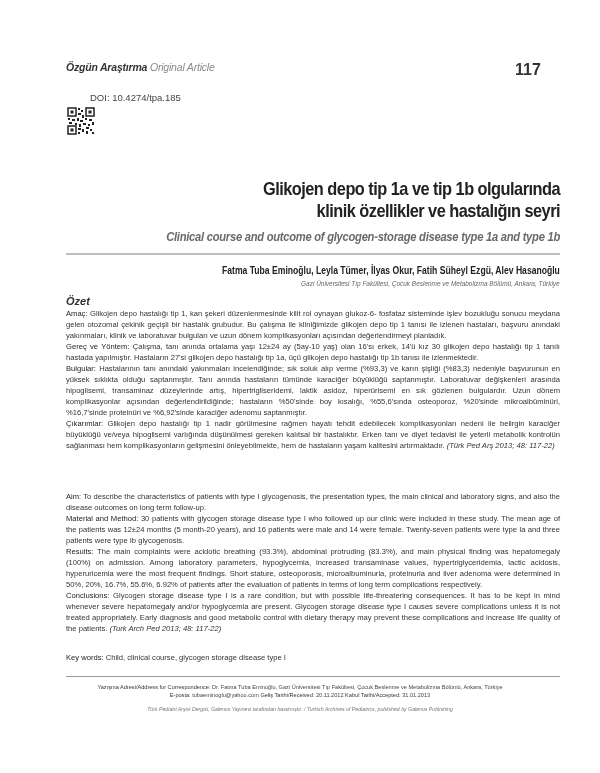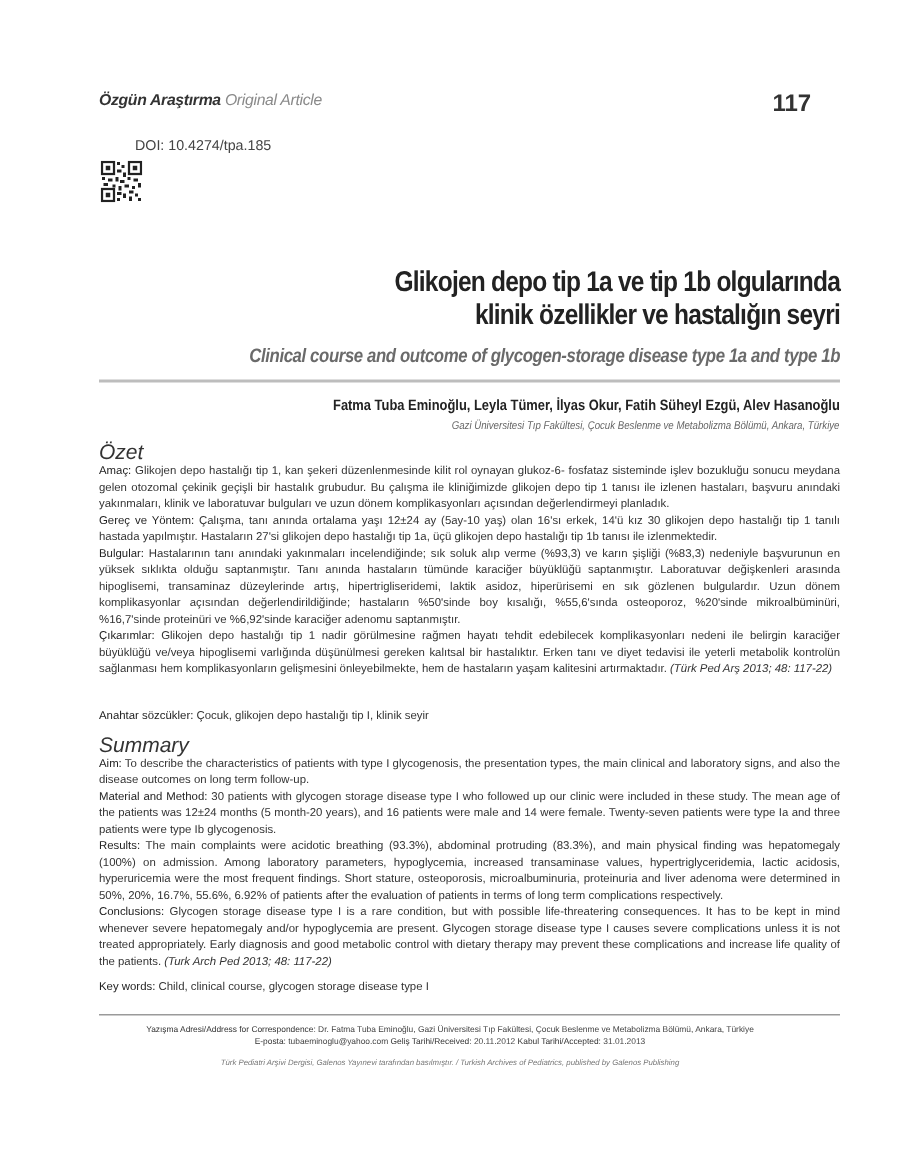--- a/index.html
+++ b/index.html
@@ -24,21 +24,21 @@
     .title-rule { position: absolute; left: 66px; top: 253px; width: 494px; height: 1.5px; background: #bdbdbd; }
 
     .authors { position: absolute; right: 40px; top: 265px; font-size: 10px; font-weight: bold;
                color: #222; transform: scaleX(0.86); transform-origin: right top; white-space: nowrap; }
     .affil { position: absolute; right: 40px; top: 279px; font-size: 7.5px; font-style: italic;
              color: #666; transform: scaleX(0.86); transform-origin: right top; white-space: nowrap; }
 
     .abstract { position: absolute; left: 66px; width: 494px; font-size: 7.6px; line-height: 11px;
                 color: #333; text-align: justify; }
     .abstract p { margin: 0; }
-    .sec-head { font-weight: normal; font-style: italic; font-size: 14px; color: #333; margin: 0 0 1px 0; }
+    .sec-head { font-weight: bold; font-style: italic; font-size: 11px; color: #333; margin: 0 0 1px 0; }
     .lbl { font-weight: normal; color: #222; }
     .cite { font-style: italic; }
 
     .tr-abs { top: 296px; }
     .en-abs { top: 491px; }
     .kw-tr { position: absolute; left: 66px; top: 472px; font-size: 7.6px; color: #333; }
     .kw-en { position: absolute; left: 66px; top: 653px; font-size: 7.6px; color: #333; text-align: center; }
 
     .foot-rule { position: absolute; left: 66px; top: 676px; width: 494px; height: 1px; background: #9a9a9a; }
     .corr { position: absolute; left: 0; width: 600px; text-align: center; font-size: 5.6px; color: #444; line-height: 8px; }
@@ -104,26 +104,22 @@
   <div class="affil">Gazi Üniversitesi Tıp Fakültesi, Çocuk Beslenme ve Metabolizma Bölümü, Ankara, Türkiye</div>
 
   <div class="abstract tr-abs">
     <div class="sec-head">Özet</div>
     <p><span class="lbl">Amaç:</span><span> Glikojen depo hastalığı tip 1, kan şekeri düzenlenmesinde kilit rol oynayan glukoz-6- fosfataz sisteminde işlev bozukluğu sonucu meydana gelen otozomal çekinik geçişli bir hastalık grubudur. Bu çalışma ile kliniğimizde glikojen depo tip 1 tanısı ile izlenen hastaları, başvuru anındaki yakınmaları, klinik ve laboratuvar bulguları ve uzun dönem komplikasyonları açısından değerlendirmeyi planladık.</span></p>
     <p><span class="lbl">Gereç ve Yöntem:</span><span> Çalışma, tanı anında ortalama yaşı 12±24 ay (5ay-10 yaş) olan 16'sı erkek, 14'ü kız 30 glikojen depo hastalığı tip 1 tanılı hastada yapılmıştır. Hastaların 27'si glikojen depo hastalığı tip 1a, üçü glikojen depo hastalığı tip 1b tanısı ile izlenmektedir.</span></p>
     <p><span class="lbl">Bulgular:</span><span> Hastalarının tanı anındaki yakınmaları incelendiğinde; sık soluk alıp verme (%93,3) ve karın şişliği (%83,3) nedeniyle başvurunun en yüksek sıklıkta olduğu saptanmıştır. Tanı anında hastaların tümünde karaciğer büyüklüğü saptanmıştır. Laboratuvar değişkenleri arasında hipoglisemi, transaminaz düzeylerinde artış, hipertrigliseridemi, laktik asidoz, hiperürisemi en sık gözlenen bulgulardır. Uzun dönem komplikasyonlar açısından değerlendirildiğinde; hastaların %50'sinde boy kısalığı, %55,6'sında osteoporoz, %20'sinde mikroalbüminüri, %16,7'sinde proteinüri ve %6,92'sinde karaciğer adenomu saptanmıştır.</span></p>
     <p><span class="lbl">Çıkarımlar:</span><span> Glikojen depo hastalığı tip 1 nadir görülmesine rağmen hayatı tehdit edebilecek komplikasyonları nedeni ile belirgin karaciğer büyüklüğü ve/veya hipoglisemi varlığında düşünülmesi gereken kalıtsal bir hastalıktır. Erken tanı ve diyet tedavisi ile yeterli metabolik kontrolün sağlanması hem komplikasyonların gelişmesini önleyebilmekte, hem de hastaların yaşam kalitesini artırmaktadır. </span><span class="cite">(Türk Ped Arş 2013; 48: 117-22)</span></p>
   </div>
 
-  <div class="kw-tr">
-    <span class="lbl">Anahtar sözcükler:</span><span> Çocuk, glikojen depo hastalığı tip I, klinik seyir</span>
-  </div>
 
   <div class="abstract en-abs">
-    <div class="sec-head">Summary</div>
     <p><span class="lbl">Aim:</span><span> To describe the characteristics of patients with type I glycogenosis, the presentation types, the main clinical and laboratory signs, and also the disease outcomes on long term follow-up.</span></p>
     <p><span class="lbl">Material and Method:</span><span> 30 patients with glycogen storage disease type I who followed up our clinic were included in these study. The mean age of the patients was 12±24 months (5 month-20 years), and 16 patients were male and 14 were female. Twenty-seven patients were type Ia and three patients were type Ib glycogenosis.</span></p>
     <p><span class="lbl">Results:</span><span> The main complaints were acidotic breathing (93.3%), abdominal protruding (83.3%), and main physical finding was hepatomegaly (100%) on admission. Among laboratory parameters, hypoglycemia, increased transaminase values, hypertriglyceridemia, lactic acidosis, hyperuricemia were the most frequent findings. Short stature, osteoporosis, microalbuminuria, proteinuria and liver adenoma were determined in 50%, 20%, 16.7%, 55.6%, 6.92% of patients after the evaluation of patients in terms of long term complications respectively.</span></p>
     <p><span class="lbl">Conclusions:</span><span> Glycogen storage disease type I is a rare condition, but with possible life-threatering consequences. It has to be kept in mind whenever severe hepatomegaly and/or hypoglycemia are present. Glycogen storage disease type I causes severe complications unless it is not treated appropriately. Early diagnosis and good metabolic control with dietary therapy may prevent these complications and increase life quality of the patients. </span><span class="cite">(Turk Arch Ped 2013; 48: 117-22)</span></p>
   </div>
 
   <div class="kw-en">
     <span class="lbl">Key words:</span><span> Child, clinical course, glycogen storage disease type I</span>
   </div>
 

